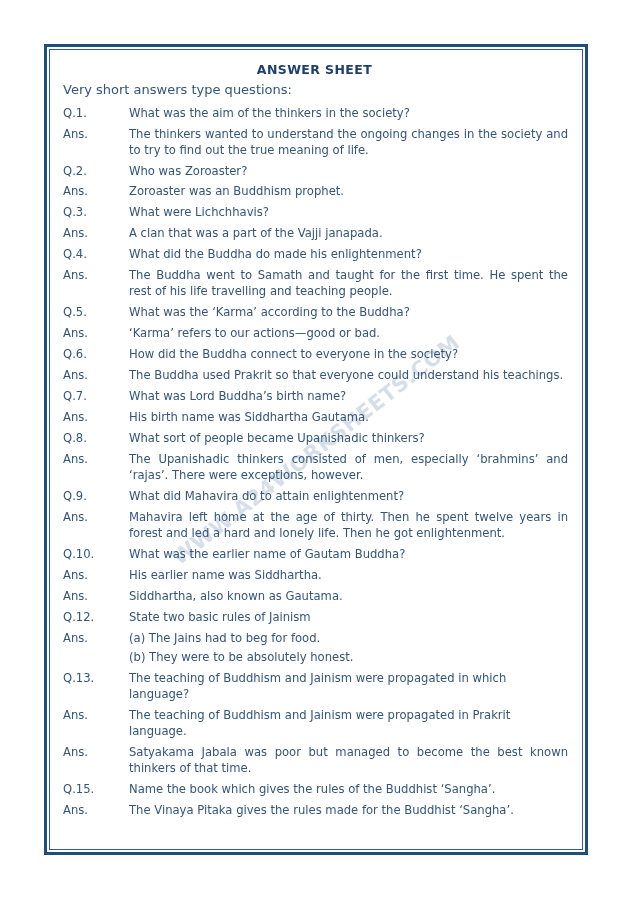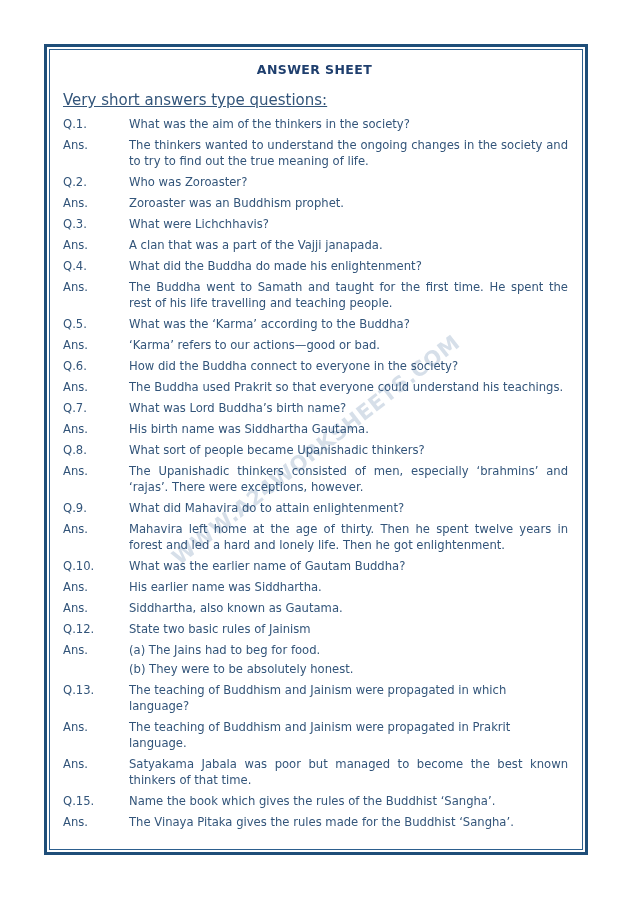--- a/index.html
+++ b/index.html
@@ -62,29 +62,28 @@
     z-index: 1;
     padding: 12px 14px 0 11px;
   }
 
   #doc-title {
     text-align: center;
     font-size: 12.5px;
     font-weight: bold;
     color: #1f3f6e;
     letter-spacing: 0.4px;
-    margin: 0 0 13px 0;
+    margin: 0 0 4px 0;
   }
 
   #intro-line {
-    font-size: 15px;
+    font-size: 13px;
     color: #33557a;
     margin: 0 0 7px 2px;
     line-height: 1.35;
-    text-decoration: underline;
   }
 
   .qa-row {
     display: flex;
     align-items: flex-start;
     margin-bottom: 5px;
     font-size: 11.6px;
     color: #33557a;
     line-height: 1.38;
     gap: 28px;

